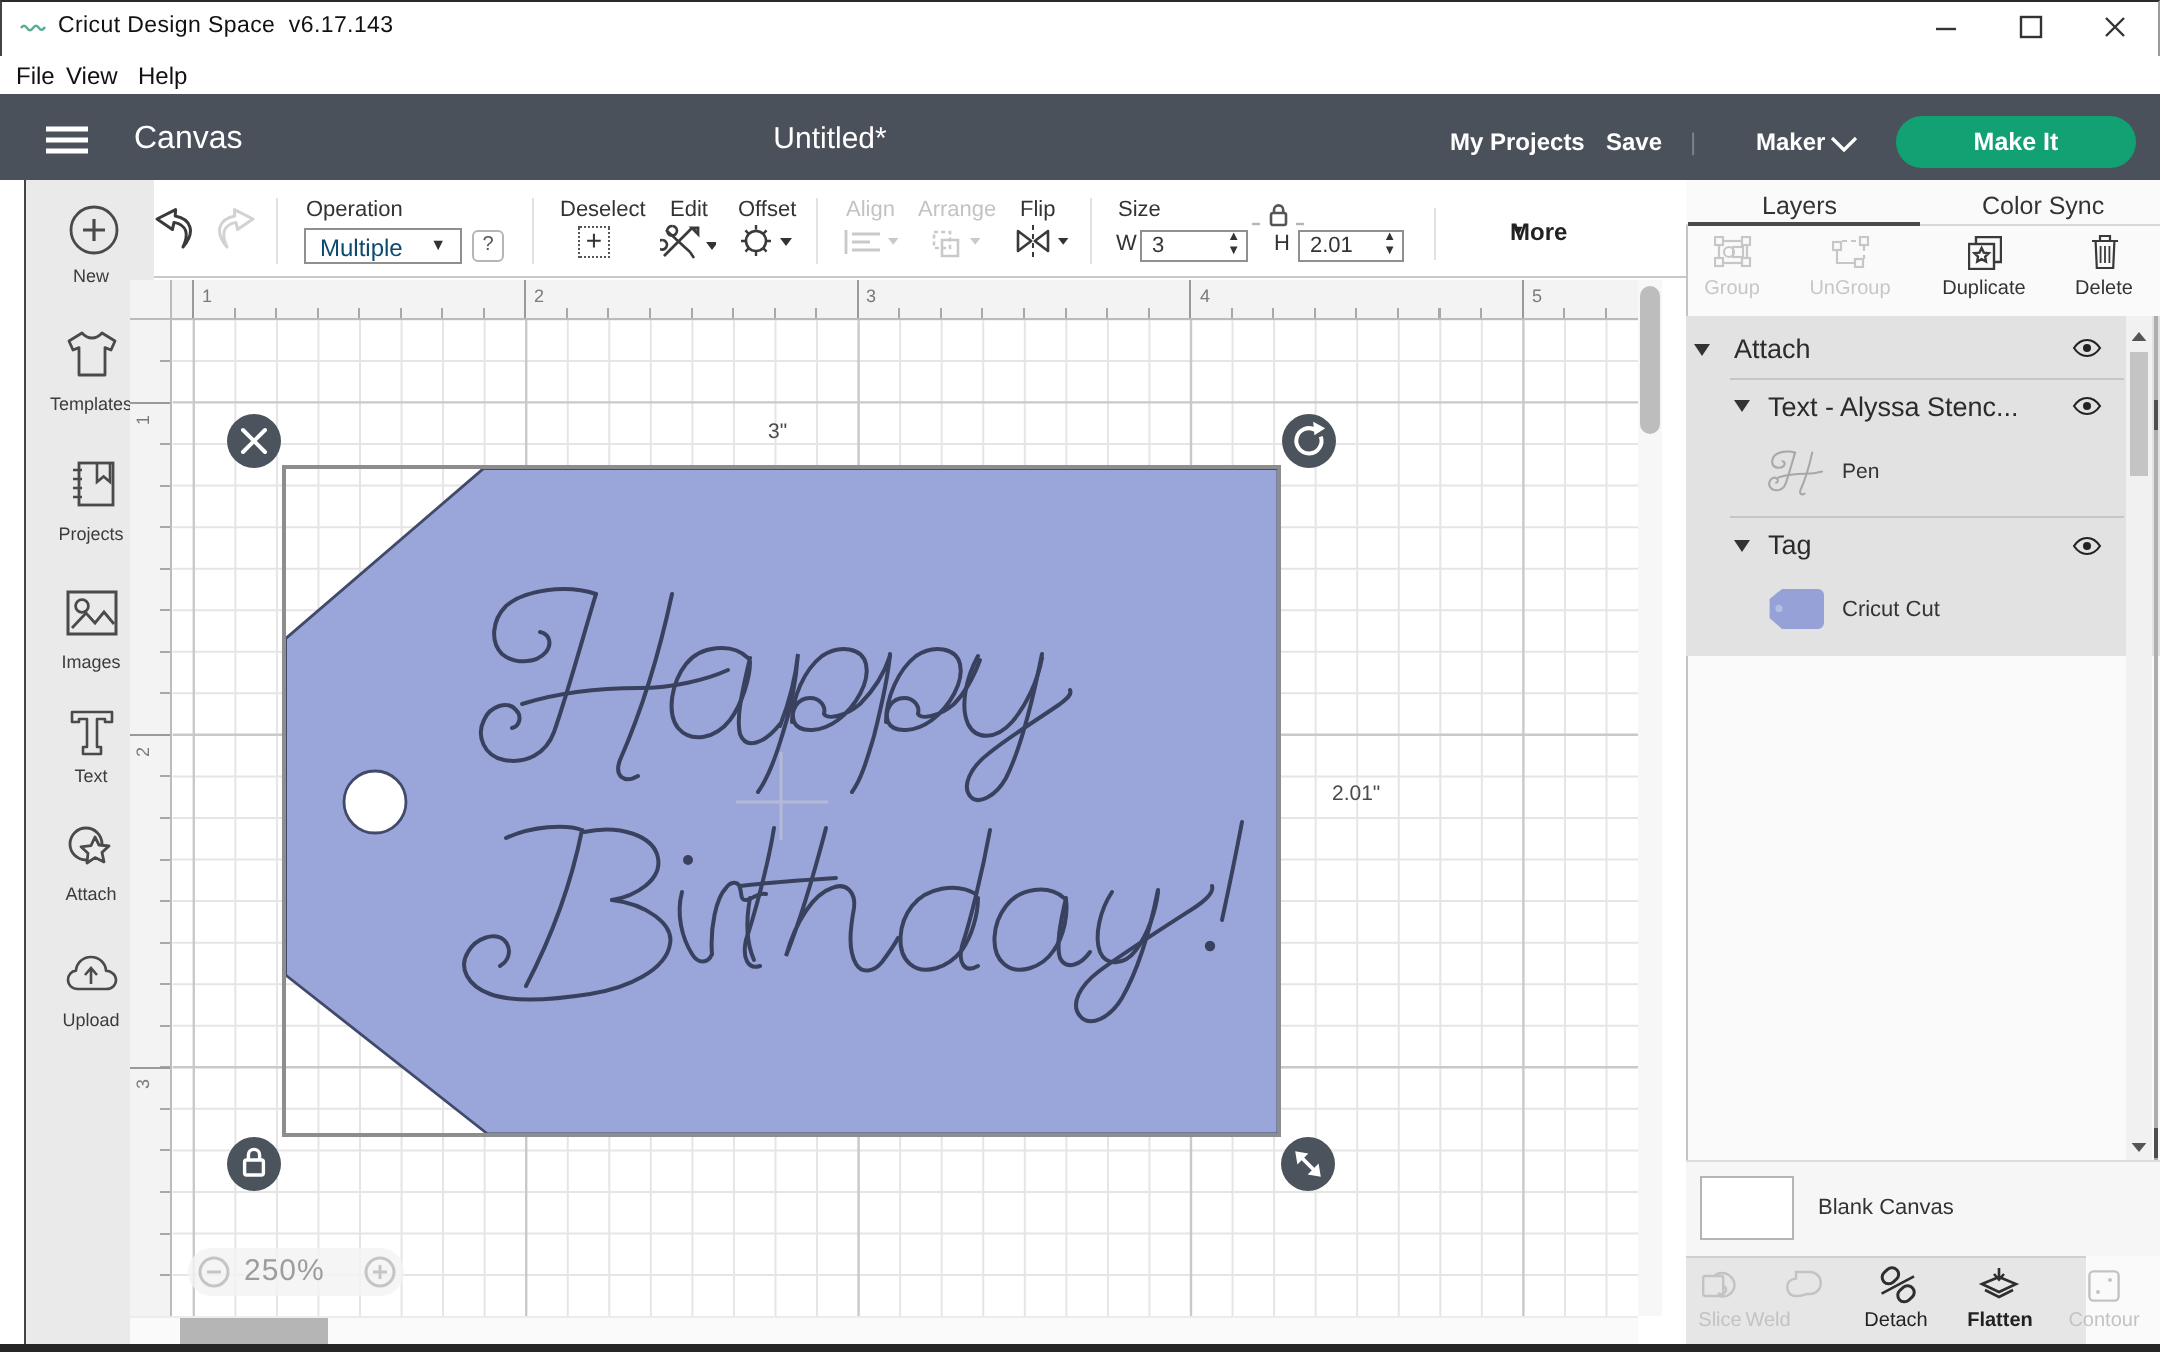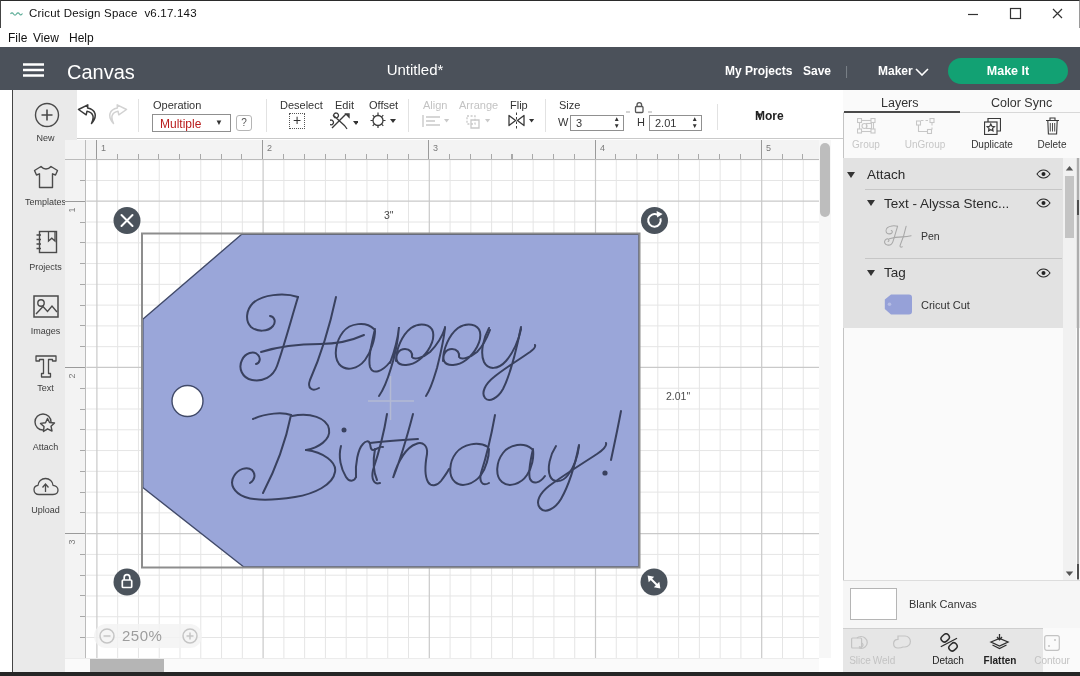--- a/index.html
+++ b/index.html
@@ -7,21 +7,21 @@
        font-family:"Liberation Sans", sans-serif;background:#fff;}
   .abs{position:absolute;}
   
   #titlebar{left:0;top:0;width:1080px;height:28px;background:#fff;
             border-top:1px solid #2b2b2b;border-left:1px solid #444;border-right:1px solid #9a9a9a;box-sizing:border-box;}
   #apptitle{left:29px;top:7px;font-size:11.5px;color:#111;letter-spacing:.2px;}
   #menubar{left:0;top:28px;width:1080px;height:19px;background:#fff;font-size:12px;color:#111;}
   #menubar span{position:absolute;top:3px;}
   
   #header{left:0;top:47px;width:1080px;height:43px;background:#4b515a;color:#fff;}
-  #canvaslbl{left:67px;top:61px;font-size:20px;color:#fff;}
+  #canvaslbl{left:67px;top:61px;font-size:16px;color:#fff;}
   #untitled{left:340px;top:61px;width:150px;text-align:center;font-size:15px;color:#fff;}
   .hnav{font-size:12px;font-weight:bold;color:#fff;top:64px;}
   #makeit{left:948px;top:58px;width:120px;height:26px;background:#12a173;border-radius:13px;
           color:#fff;font-size:12.5px;font-weight:bold;text-align:center;line-height:26px;}
   
   #toolbar{left:65px;top:90px;width:778px;height:49px;background:#fff;border-bottom:1px solid #c9c9c9;box-sizing:border-box;}
   .tlabel{font-size:11px;color:#333;top:9px;position:absolute;}
   .tlabel.dis{color:#c3c3c3;}
   .tdiv{position:absolute;top:9px;width:1px;height:33px;background:#e2e2e2;}
   
@@ -87,21 +87,21 @@
 <div class="abs" id="toolbar">
   <svg class="abs" style="left:12px;top:14px" width="23" height="21" viewBox="0 0 23 21">
     <path d="M14.5,19.5 C17.5,13 16.5,8.5 10,7.2 L9.2,10.8 L1.5,5.5 L10.8,0.8 L10.6,4 C18.5,5.5 21,12 14.5,19.5 Z" stroke="#3a3a3a" stroke-width="1.5" fill="none" stroke-linejoin="round"></path>
   </svg>
   <svg class="abs" style="left:40px;top:14px" width="23" height="21" viewBox="0 0 23 21">
     <path d="M8.5,19.5 C5.5,13 6.5,8.5 13,7.2 L13.8,10.8 L21.5,5.5 L12.2,0.8 L12.4,4 C4.5,5.5 2,12 8.5,19.5 Z" stroke="#d2d2d2" stroke-width="1.5" fill="none" stroke-linejoin="round"></path>
   </svg>
   <div class="tdiv" style="left:73px"></div>
   <div class="tlabel" style="left:88px">Operation</div>
   <div class="abs" style="left:87px;top:24px;width:79px;height:18px;border:1px solid #8f8f8f;box-sizing:border-box;background:#fff">
-     <span style="position:absolute;left:7px;top:2px;font-size:12px;color:#b91c1c">Multiple</span>
+     <span style="position:absolute;left:7px;top:2px;font-size:12px;color:#0c4a6e">Multiple</span>
      <span style="position:absolute;right:7px;top:3px;font-size:8px;color:#333">▼</span>
   </div>
   <div class="abs" style="left:171px;top:25px;width:16px;height:16px;border:1px solid #b5b5b5;border-radius:3px;box-sizing:border-box;background:#fff;text-align:center;font-size:10px;color:#555;line-height:14px">?</div>
   <div class="tdiv" style="left:201px"></div>
   <div class="tlabel" style="left:215px">Deselect</div>
   <div class="abs" style="left:224px;top:23px;width:16px;height:16px;border:1.4px dotted #555;box-sizing:border-box;color:#333;font-size:14px;text-align:center;line-height:13px">+</div>
   <div class="tlabel" style="left:270px">Edit</div>
   <svg class="abs" style="left:265px;top:22px" width="28" height="18" viewBox="0 0 28 18">
     <path d="M2,16 L16,2 M16,2 L19,2 L19,5 Z" stroke="#3a3a3a" stroke-width="1.4" fill="none"></path>
     <path d="M3,3 L15,14 M15,14 L17,17 M6,1 a2.4,2.4 0 1 0 0.1,0 M1,8 a2.4,2.4 0 1 0 0.1,0" stroke="#3a3a3a" stroke-width="1.3" fill="none"></path>

